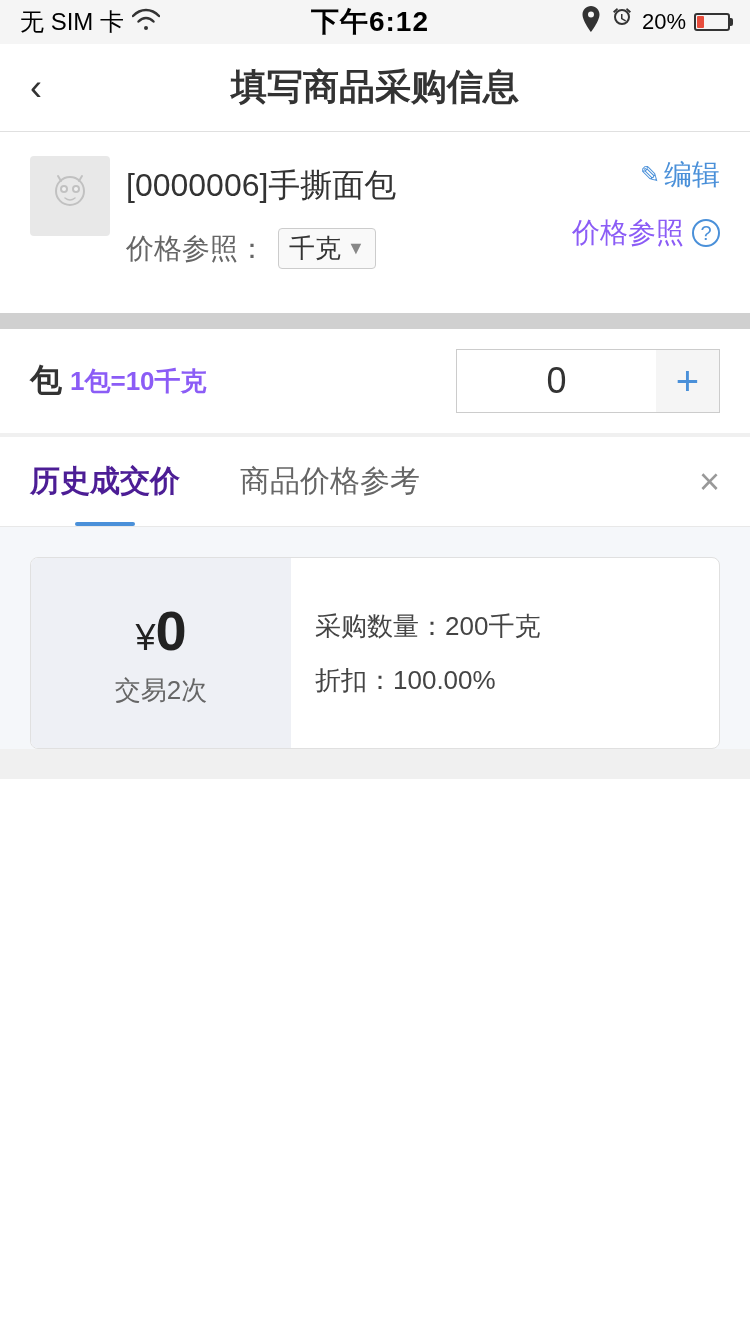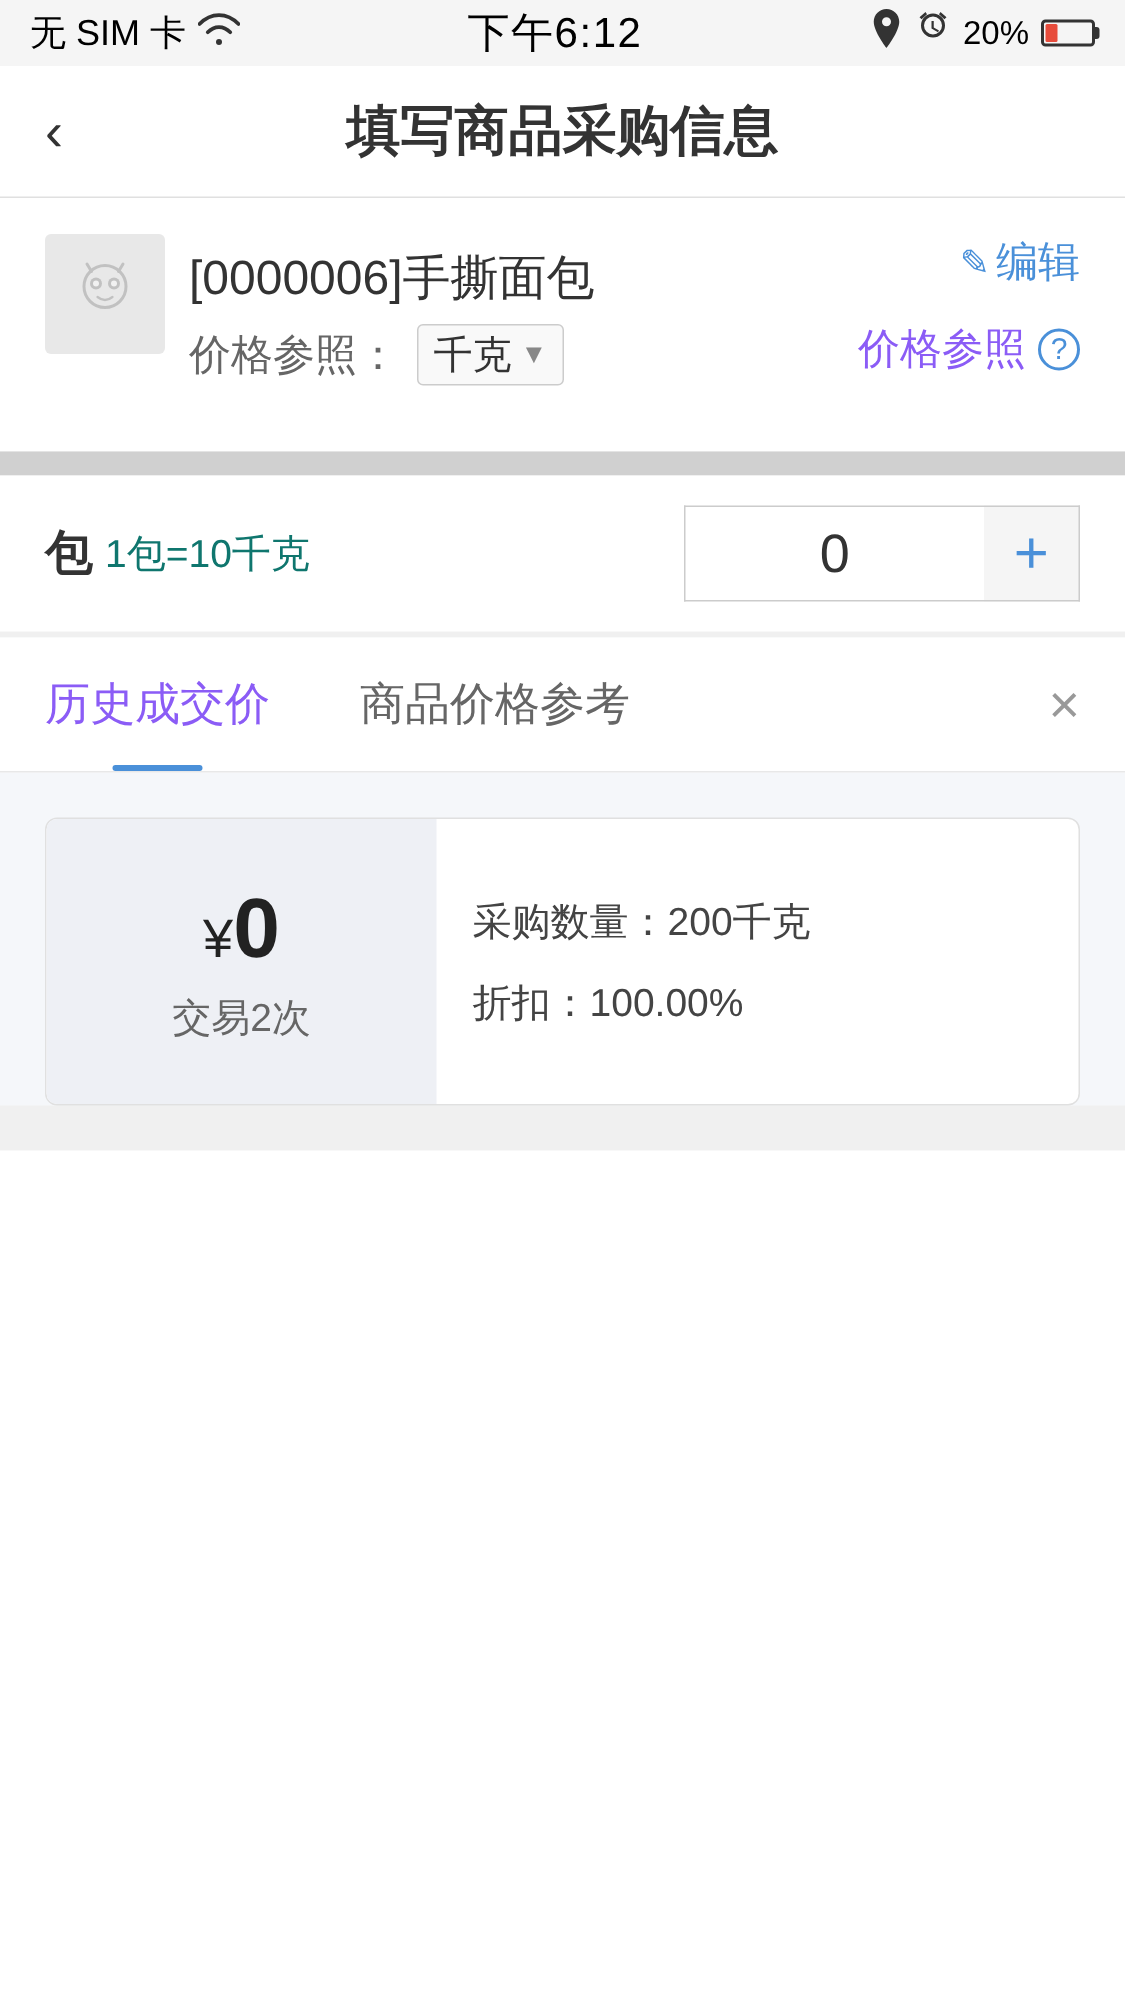--- a/index.html
+++ b/index.html
@@ -24,21 +24,21 @@
       font-size: 24px;
       font-weight: 500;
     }
     .status-left {
       display: flex;
       align-items: center;
       gap: 8px;
     }
     .status-center {
       font-size: 28px;
-      font-weight: 400;
+      font-weight: 700;
       letter-spacing: 1px;
     }
     .status-right {
       display: flex;
       align-items: center;
       gap: 8px;
       font-size: 22px;
     }
     .battery {
       display: flex;
@@ -133,21 +133,21 @@
     .product-info {
       display: flex;
       flex-direction: column;
       justify-content: center;
       padding-top: 8px;
     }
     .product-name {
       font-size: 32px;
       font-weight: 500;
       color: #333;
-      margin-bottom: 8px;
+      margin-bottom: 20px;
     }
     .product-unit-row {
       display: flex;
       align-items: center;
       gap: 12px;
       font-size: 28px;
       color: #666;
     }
     .unit-dropdown {
       display: flex;
@@ -221,21 +221,22 @@
       font-size: 28px;
       color: #666;
     }
     .quantity-label .unit-big {
       font-size: 32px;
       font-weight: 600;
       color: #333;
     }
     .quantity-label .conversion {
       font-size: 26px;
-      color: #0f766e;
+      color: #8b5cf6;
+      font-weight: bold;
     }
     .quantity-input-wrap {
       display: flex;
       align-items: center;
       gap: 0;
     }
     .quantity-input {
       width: 200px;
       height: 64px;
       border: 1px solid #ccc;
@@ -276,22 +277,22 @@
       border-bottom: 1px solid #e8e8e8;
     }
     .modal-tab {
       font-size: 30px;
       padding: 24px 0;
       margin-right: 60px;
       cursor: pointer;
       position: relative;
     }
     .modal-tab.active {
-      color: #8b5cf6;
-      font-weight: 400;
+      color: #4c1d95;
+      font-weight: 700;
     }
     .modal-tab.active::after {
       content: '';
       position: absolute;
       bottom: 0;
       left: 50%;
       transform: translateX(-50%);
       width: 60px;
       height: 4px;
       background: #4a90d9;

